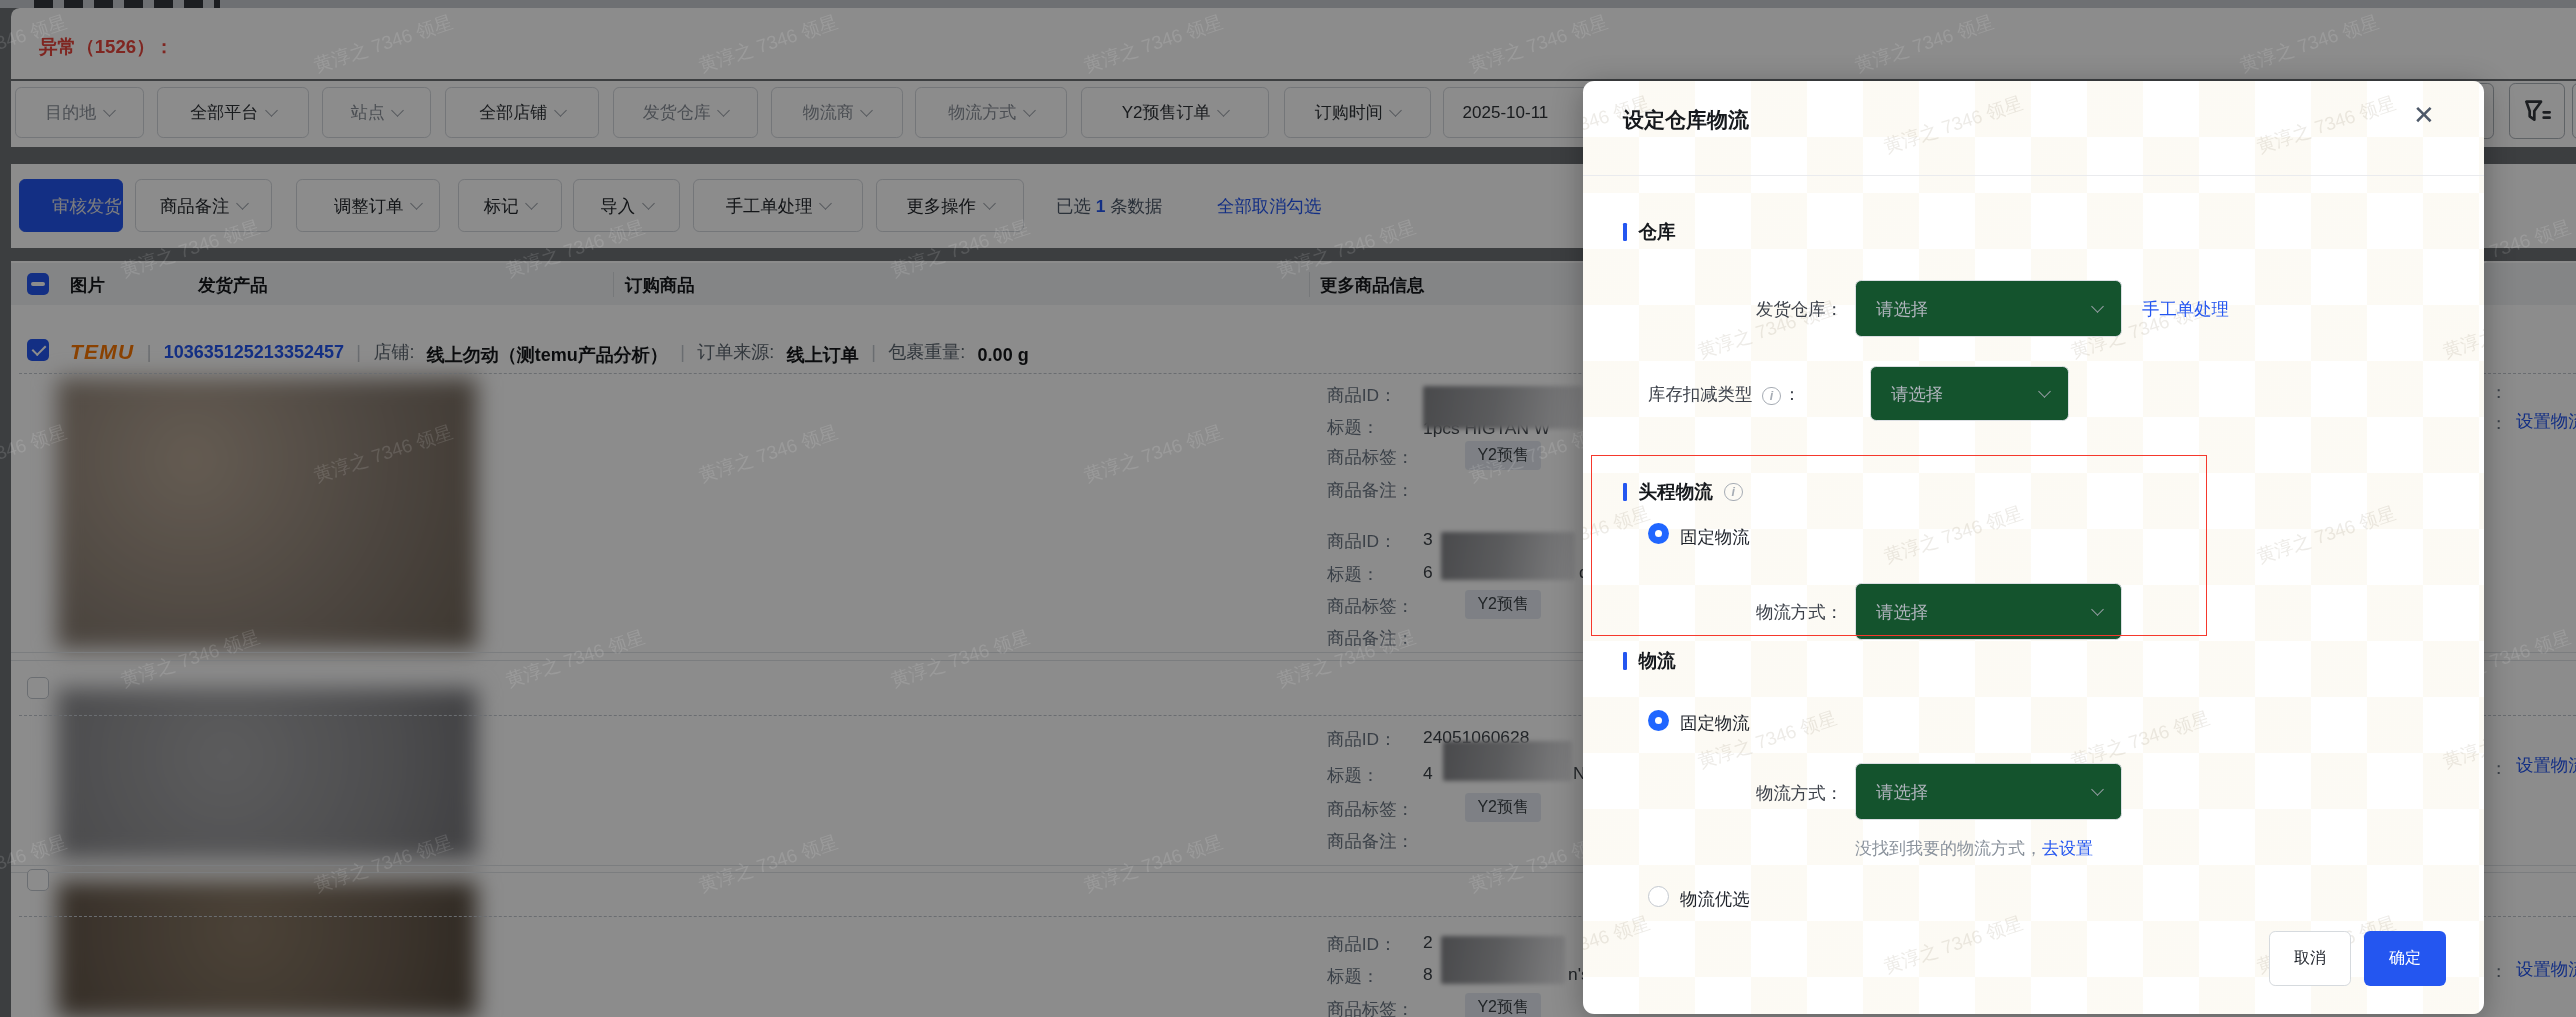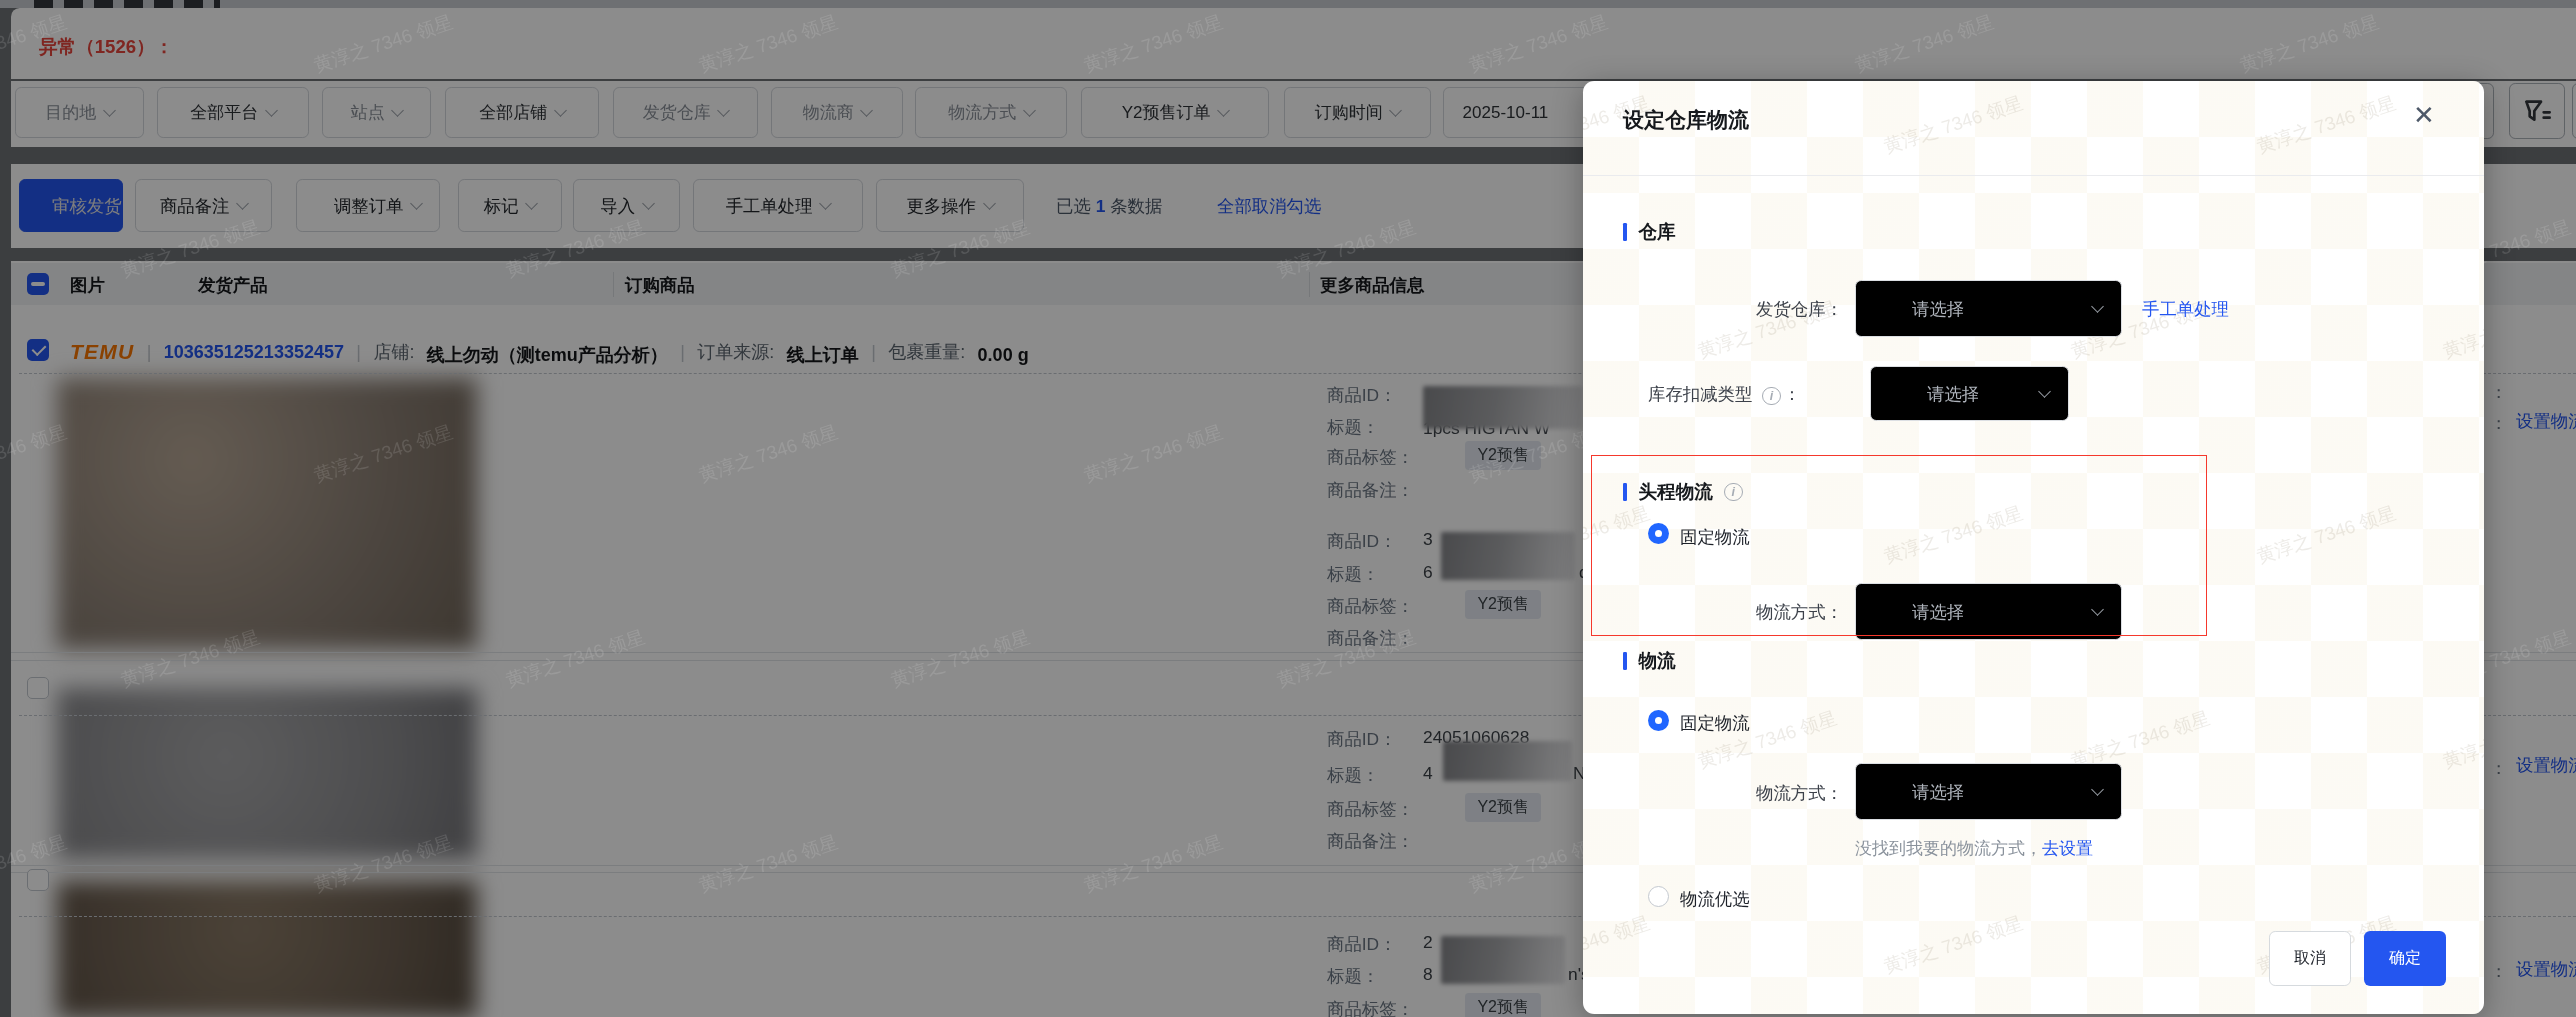--- a/index.html
+++ b/index.html
@@ -61,22 +61,22 @@
          z-index:50;box-shadow:0 6.2px 31px rgba(0,0,0,.3);overflow:hidden;}
   #modal::before{content:'';position:absolute;inset:0;
          background:repeating-conic-gradient(rgba(250,246,235,0.55) 0% 25%, rgba(255,255,255,0) 0% 50%);
          background-size:112px 112px;pointer-events:none;}
   .m-title{position:absolute;left:40px;top:25px;font-size:21px;font-weight:700;color:#16191d;}
   .m-close{position:absolute;left:830px;top:21px;font-size:26px;color:#4e5969;cursor:pointer;line-height:1;}
   .m-div{position:absolute;left:0;top:94px;width:901px;height:1.2px;background:#eaebee;}
   .sec{position:absolute;display:flex;align-items:center;gap:11.2px;font-size:18.6px;font-weight:700;color:#16191d;white-space:nowrap;}
   .sec::before{content:'';width:4.3px;height:18.6px;background:#2456F0;border-radius:1.2px;}
   .mlabel{position:absolute;font-size:17.4px;color:#3c414a;white-space:nowrap;text-align:right;}
-  .sel{position:absolute;border:1.2px solid #dcdfe3;border-radius:6.2px;background:#000000;box-sizing:border-box;
-       display:flex;align-items:center;cursor:pointer;padding-left:36px;}
+  .sel{position:absolute;border:1.2px solid #dcdfe3;border-radius:6.2px;background:#14532d;box-sizing:border-box;
+       display:flex;align-items:center;cursor:pointer;}
   .sel .ph{font-size:17.4px;color:#aeb3bb;margin-left:20px;}
   .sel .chev{position:absolute;right:18.6px;top:50%;margin-top:-6.8px;}
   .info{display:inline-flex;align-items:center;justify-content:center;width:18.6px;height:18.6px;border:1.2px solid #a6acb4;
         border-radius:50%;color:#a6acb4;font-size:12.4px;font-style:italic;font-weight:700;box-sizing:border-box;}
   .radio{position:absolute;width:21px;height:21px;border-radius:50%;box-sizing:border-box;cursor:pointer;}
   .radio.on{background:#2066ff;}
   .radio.on::after{content:'';position:absolute;left:6.8px;top:6.8px;width:7.5px;height:7.5px;border-radius:50%;background:#fff;}
   .radio.off{background:#fff;border:1.9px solid #c4c9d0;}
   .rlabel{position:absolute;font-size:17.4px;color:#1d2129;white-space:nowrap;}
   .redbox{position:absolute;left:7.5px;top:374px;width:614px;height:179px;border:1.9px solid #f5382c;pointer-events:none;z-index:6;}

